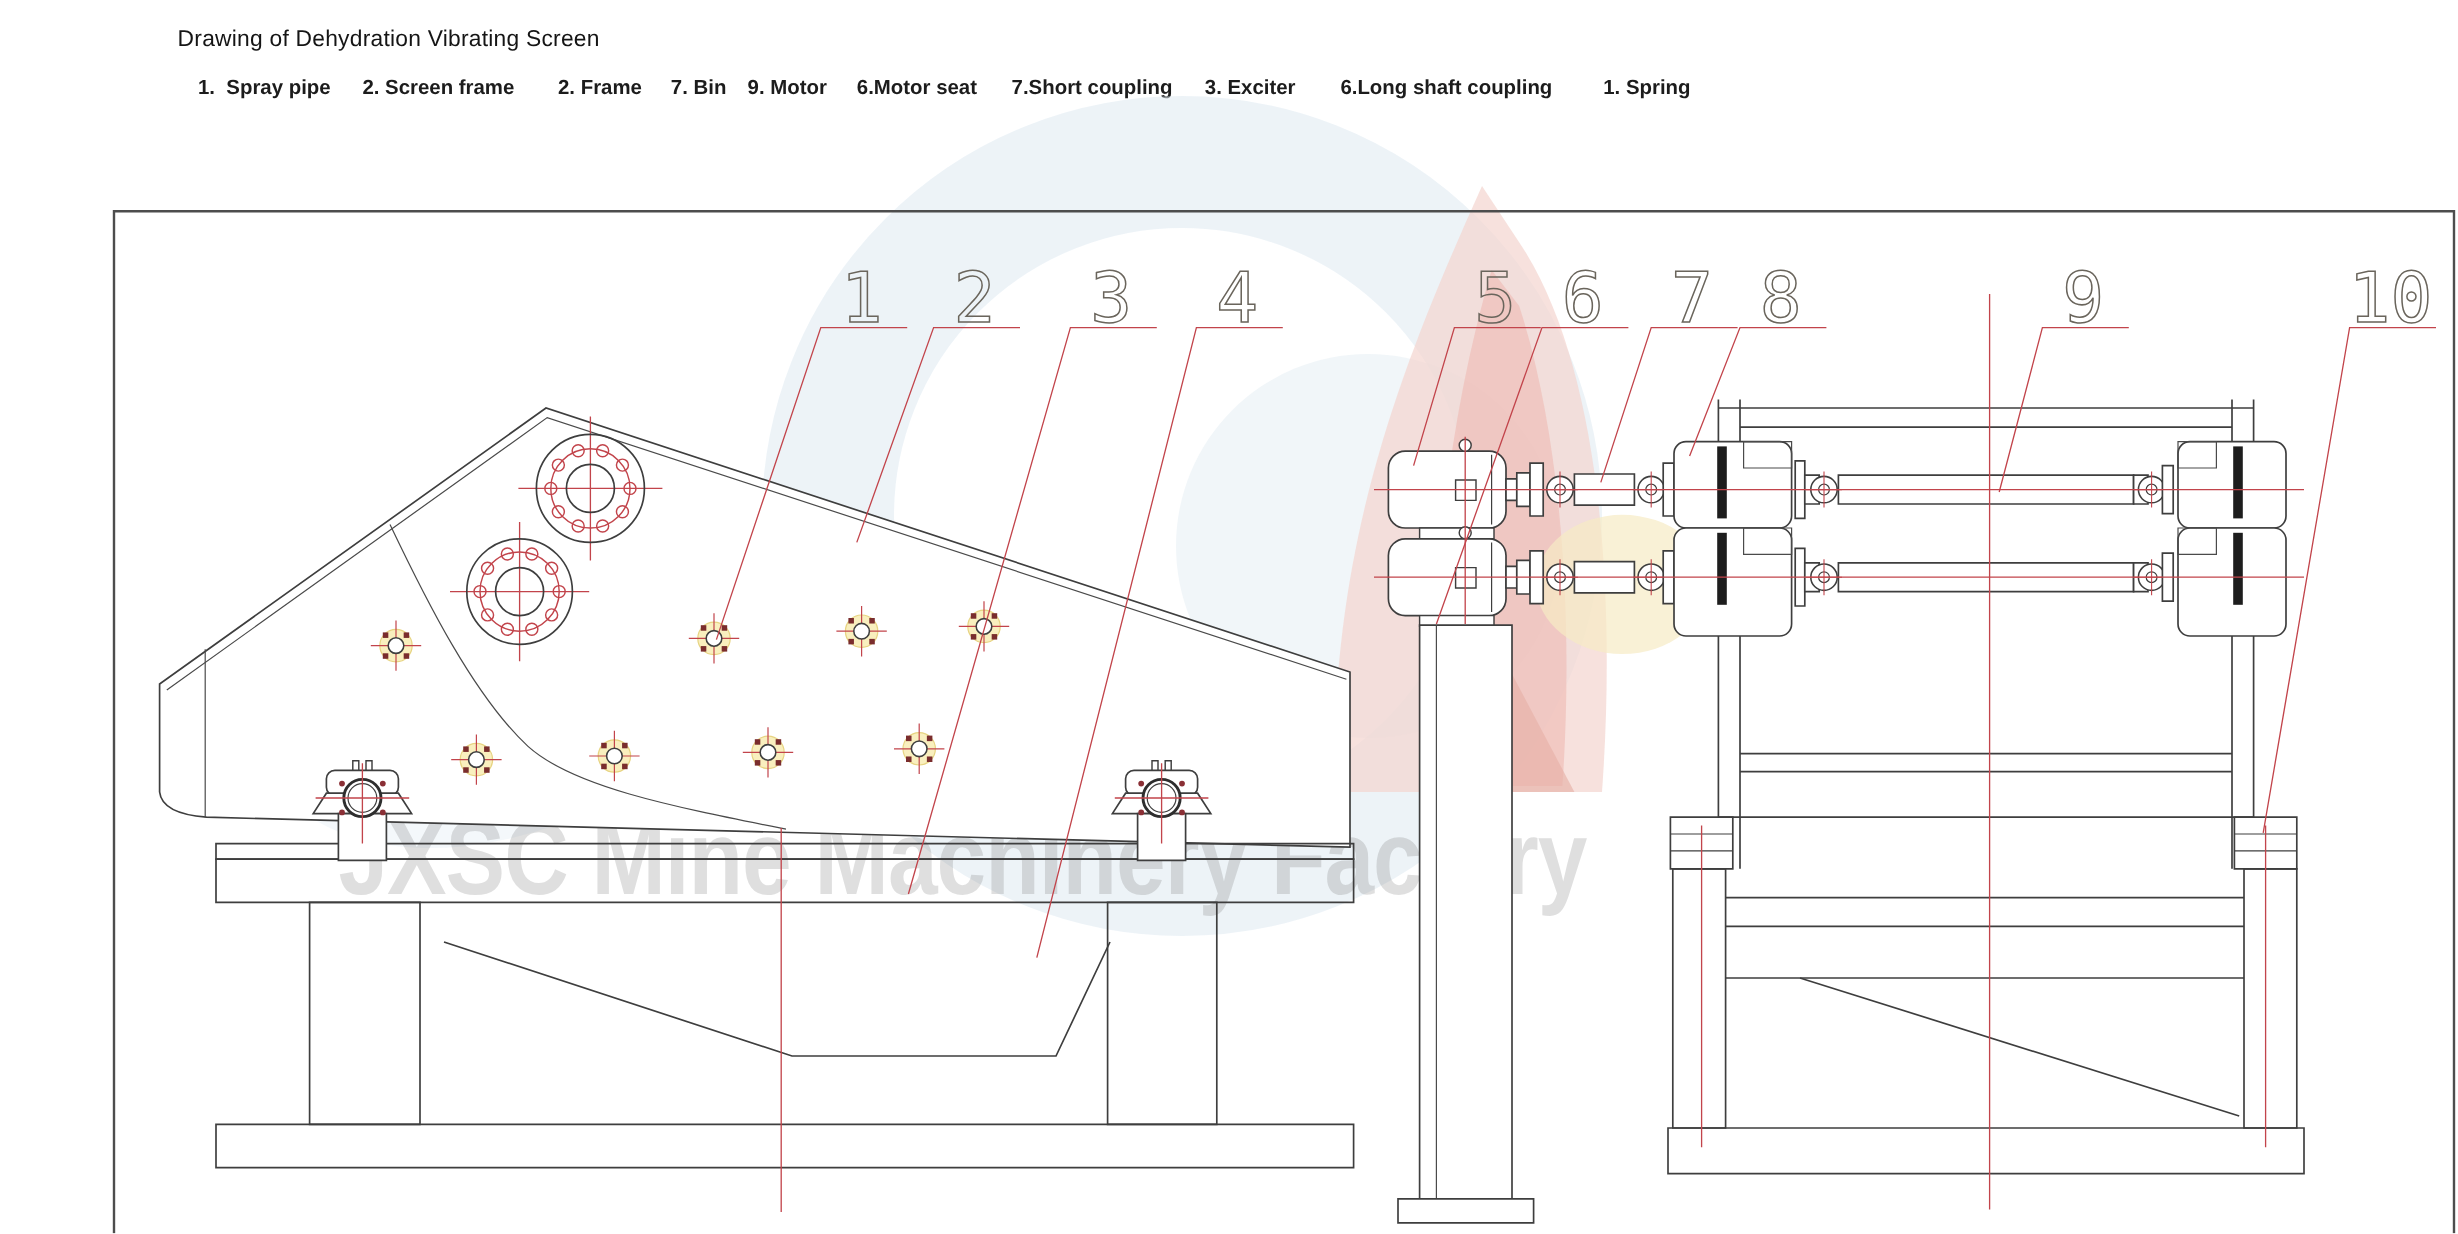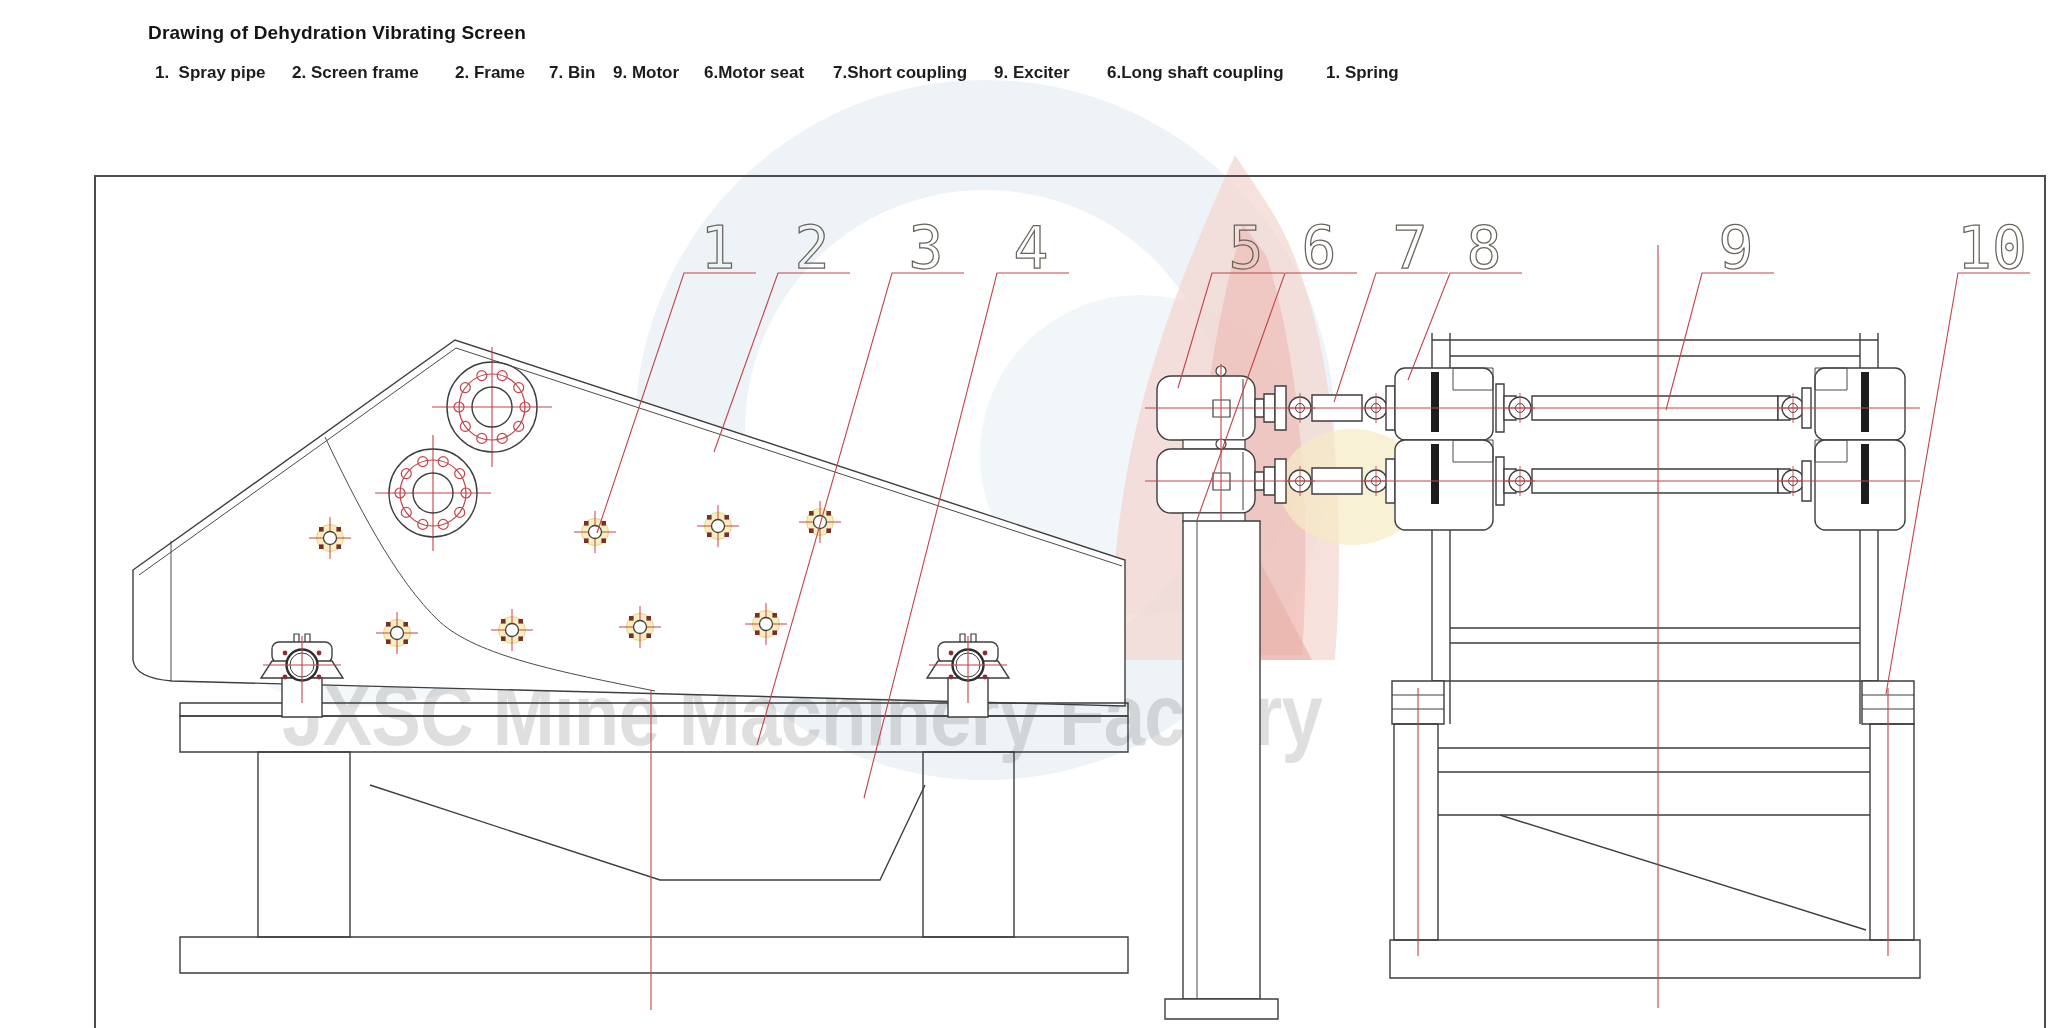--- a/index.html
+++ b/index.html
@@ -2,25 +2,25 @@
 <html><head>
 <meta charset="utf-8">
 <style>
   html,body{margin:0;padding:0;}
   body{
     width:2048px;height:1028px;position:relative;overflow:hidden;
     background:#ffffff;font-family:"Liberation Sans",sans-serif;
   }
   .page-title{
     position:absolute;left:148px;top:22px;
-    font-size:19px;font-weight:bold;color:#151515;letter-spacing:.2px;
+    font-size:19px;font-weight:normal;color:#151515;letter-spacing:.2px;
   }
   .parts-list{position:absolute;top:63px;left:0;width:2048px;height:22px;}
   .parts-list span{
-    position:absolute;top:0;font-size:17px;font-weight:bold;color:#1c1c1c;white-space:pre;
+    position:absolute;top:0;font-size:17px;font-weight:bold;color:#1c1c1c;white-space:pre;margin-left:10px;
   }
   .p0{left:155px}.p1{left:292px}.p2{left:455px}.p3{left:549px}.p4{left:613px}
   .p5{left:704px}.p6{left:833px}.p7{left:994px}.p8{left:1107px}.p9{left:1326px}
   svg{position:absolute;left:0;top:0;}
   svg *{vector-effect:non-scaling-stroke;}
   .ln{stroke:#3e3e3e;stroke-width:1.4;fill:none;}
   .lnw{stroke:#3e3e3e;stroke-width:1.4;fill:#ffffff;}
   .thin{stroke:#4a4a4a;stroke-width:1;fill:none;}
   .red{stroke:#c2444b;stroke-width:1.1;fill:none;}
   .redbolt{stroke:#c2444b;stroke-width:1.2;fill:none;}
@@ -39,21 +39,21 @@
 <div class="page-title">Drawing of Dehydration Vibrating Screen</div>
 
 <div class="parts-list">
   <span class="p0">1.  Spray pipe</span>
   <span class="p1">2. Screen frame</span>
   <span class="p2">2. Frame</span>
   <span class="p3">7. Bin</span>
   <span class="p4">9. Motor</span>
   <span class="p5">6.Motor seat</span>
   <span class="p6">7.Short coupling</span>
-  <span class="p7">9. Exciter</span>
+  <span class="p7">3. Exciter</span>
   <span class="p8">6.Long shaft coupling</span>
   <span class="p9">1. Spring</span>
 </div>
 
 <svg width="2048" height="1028" viewBox="0 0 2048 1028">
   <defs>
 
     <g id="fit">
       <circle r="13.5" fill="#f9efbe" stroke="#e7d482" stroke-width="1"></circle>
       <path d="M-21,0H21 M0,-21V21" stroke="#c2444b" stroke-width="1"></path>

